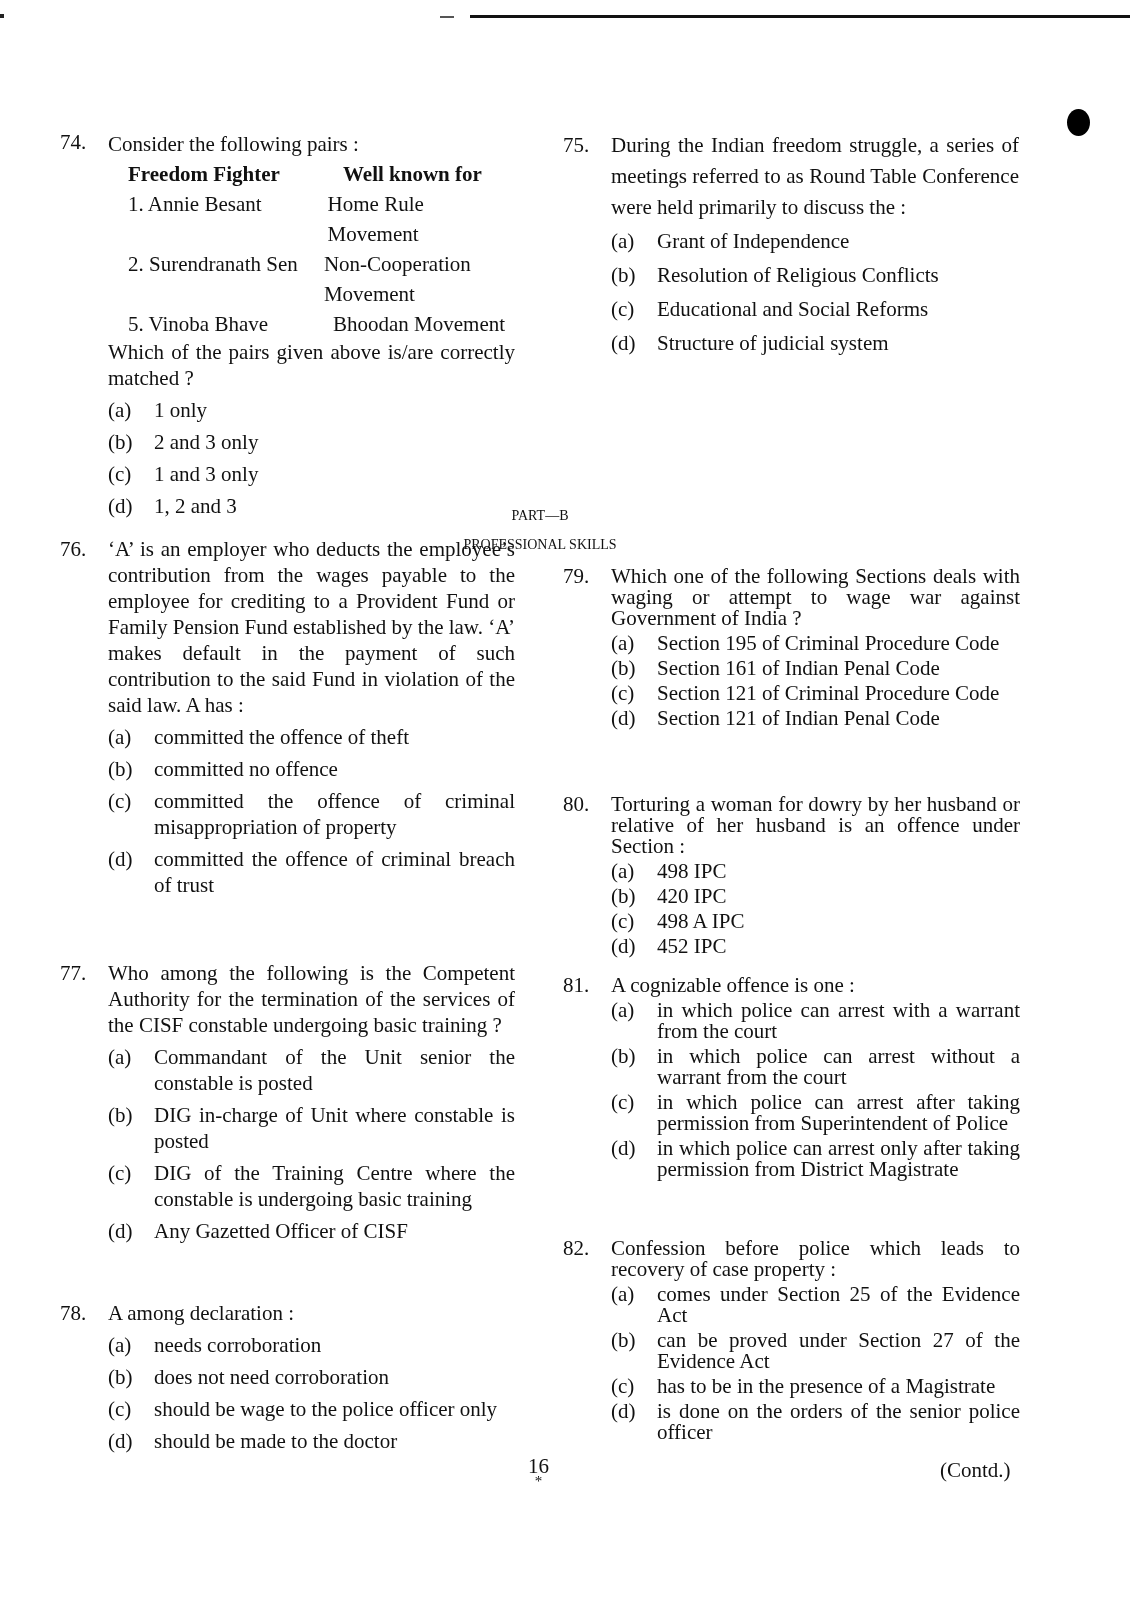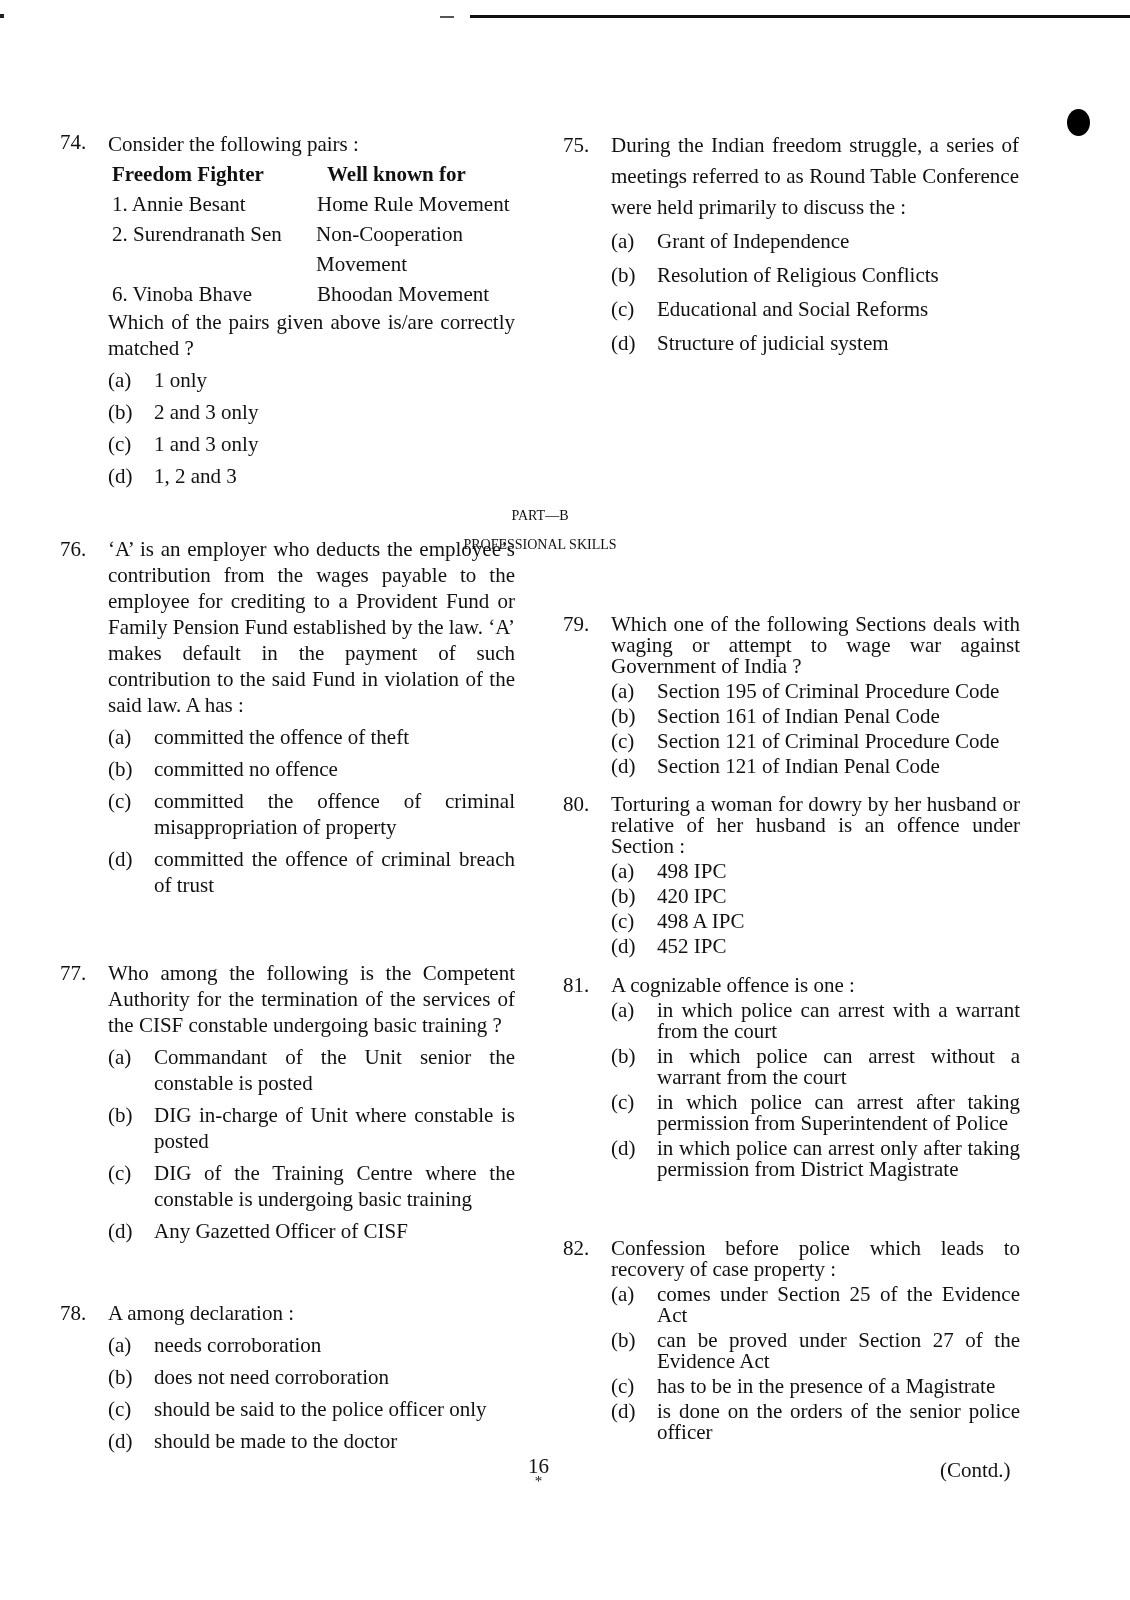--- a/index.html
+++ b/index.html
@@ -21,21 +21,21 @@
     position: absolute; font-size: 21px; line-height: 26px;
   }
   .q .num { position: absolute; left: 0; top: 0; }
   .q .stem { margin-left: 48px; text-align: justify; }
   .opts { margin-left: 48px; }
   .opt { position: relative; padding-left: 46px; text-align: justify; }
   .opt .lbl { position: absolute; left: 0; top: 0; }
   .tight { line-height: 21px; }
   .tight .opt { margin-top: 4px; }
   .loose .opt { margin-top: 6px; }
-  .pairs { margin-left: 52px; }
+  .pairs { margin-left: 68px; }
   .pair-row { display: flex; line-height: 30px; }
   .pair-row .c1 { width: 205px; }
   .pair-hdr { font-weight: bold; }
   .section-head {
     position: absolute; left: 0; width: 1080px; text-align: center;
     font-weight: normal; font-size: 14px; line-height: 26px;
   }
   .footer-page { position: absolute; top: 1456px; left: 528px; font-size: 21px; text-align: center; line-height: 20px; }
   .footer-contd { position: absolute; top: 1458px; left: 940px; font-size: 21px; }
 </style>
@@ -57,21 +57,21 @@
     </div>
     <div class="pair-row">
       <span class="c1">1. Annie Besant</span>
       <span>Home Rule Movement</span>
     </div>
     <div class="pair-row">
       <span class="c1">2. Surendranath Sen</span>
       <span style="width:200px;">Non-Cooperation Movement</span>
     </div>
     <div class="pair-row">
-      <span class="c1">6. Vinoba Bhave</span>
+      <span class="c1">5. Vinoba Bhave</span>
       <span>Bhoodan Movement</span>
     </div>
   </div>
   <div class="stem">Which of the pairs given above is/are correctly matched ?</div>
   <div class="opts loose">
     <div class="opt"><span class="lbl">(a)</span><span>1 only</span></div>
     <div class="opt"><span class="lbl">(b)</span><span>2 and 3 only</span></div>
     <div class="opt"><span class="lbl">(c)</span><span>1 and 3 only</span></div>
     <div class="opt"><span class="lbl">(d)</span><span>1, 2 and 3</span></div>
   </div>
@@ -112,26 +112,26 @@
     <div class="opt"><span class="lbl">(d)</span><span>Any Gazetted Officer of CISF</span></div>
   </div>
 </div>
 
 <div class="q" style="top:1300px; left:60px; width:460px;">
   <span class="num">78.</span>
   <div class="stem">A among declaration :</div>
   <div class="opts loose">
     <div class="opt"><span class="lbl">(a)</span><span>needs corroboration</span></div>
     <div class="opt"><span class="lbl">(b)</span><span>does not need corroboration</span></div>
-    <div class="opt"><span class="lbl">(c)</span><span>should be said to the police officer only</span></div>
+    <div class="opt"><span class="lbl">(c)</span><span>should be wage to the police officer only</span></div>
     <div class="opt"><span class="lbl">(d)</span><span>should be made to the doctor</span></div>
   </div>
 </div>
 
-<div class="q tight" style="top:566px; left:563px; width:457px;margin-top:48px;">
+<div class="q tight" style="top:566px; left:563px; width:457px;">
   <span class="num">79.</span>
   <div class="stem">Which one of the following Sections deals with waging or attempt to wage war against Government of India ?</div>
   <div class="opts">
     <div class="opt"><span class="lbl">(a)</span><span>Section 195 of Criminal Procedure Code</span></div>
     <div class="opt"><span class="lbl">(b)</span><span>Section 161 of Indian Penal Code</span></div>
     <div class="opt"><span class="lbl">(c)</span><span>Section 121 of Criminal Procedure Code</span></div>
     <div class="opt"><span class="lbl">(d)</span><span>Section 121 of Indian Penal Code</span></div>
   </div>
 </div>
 

